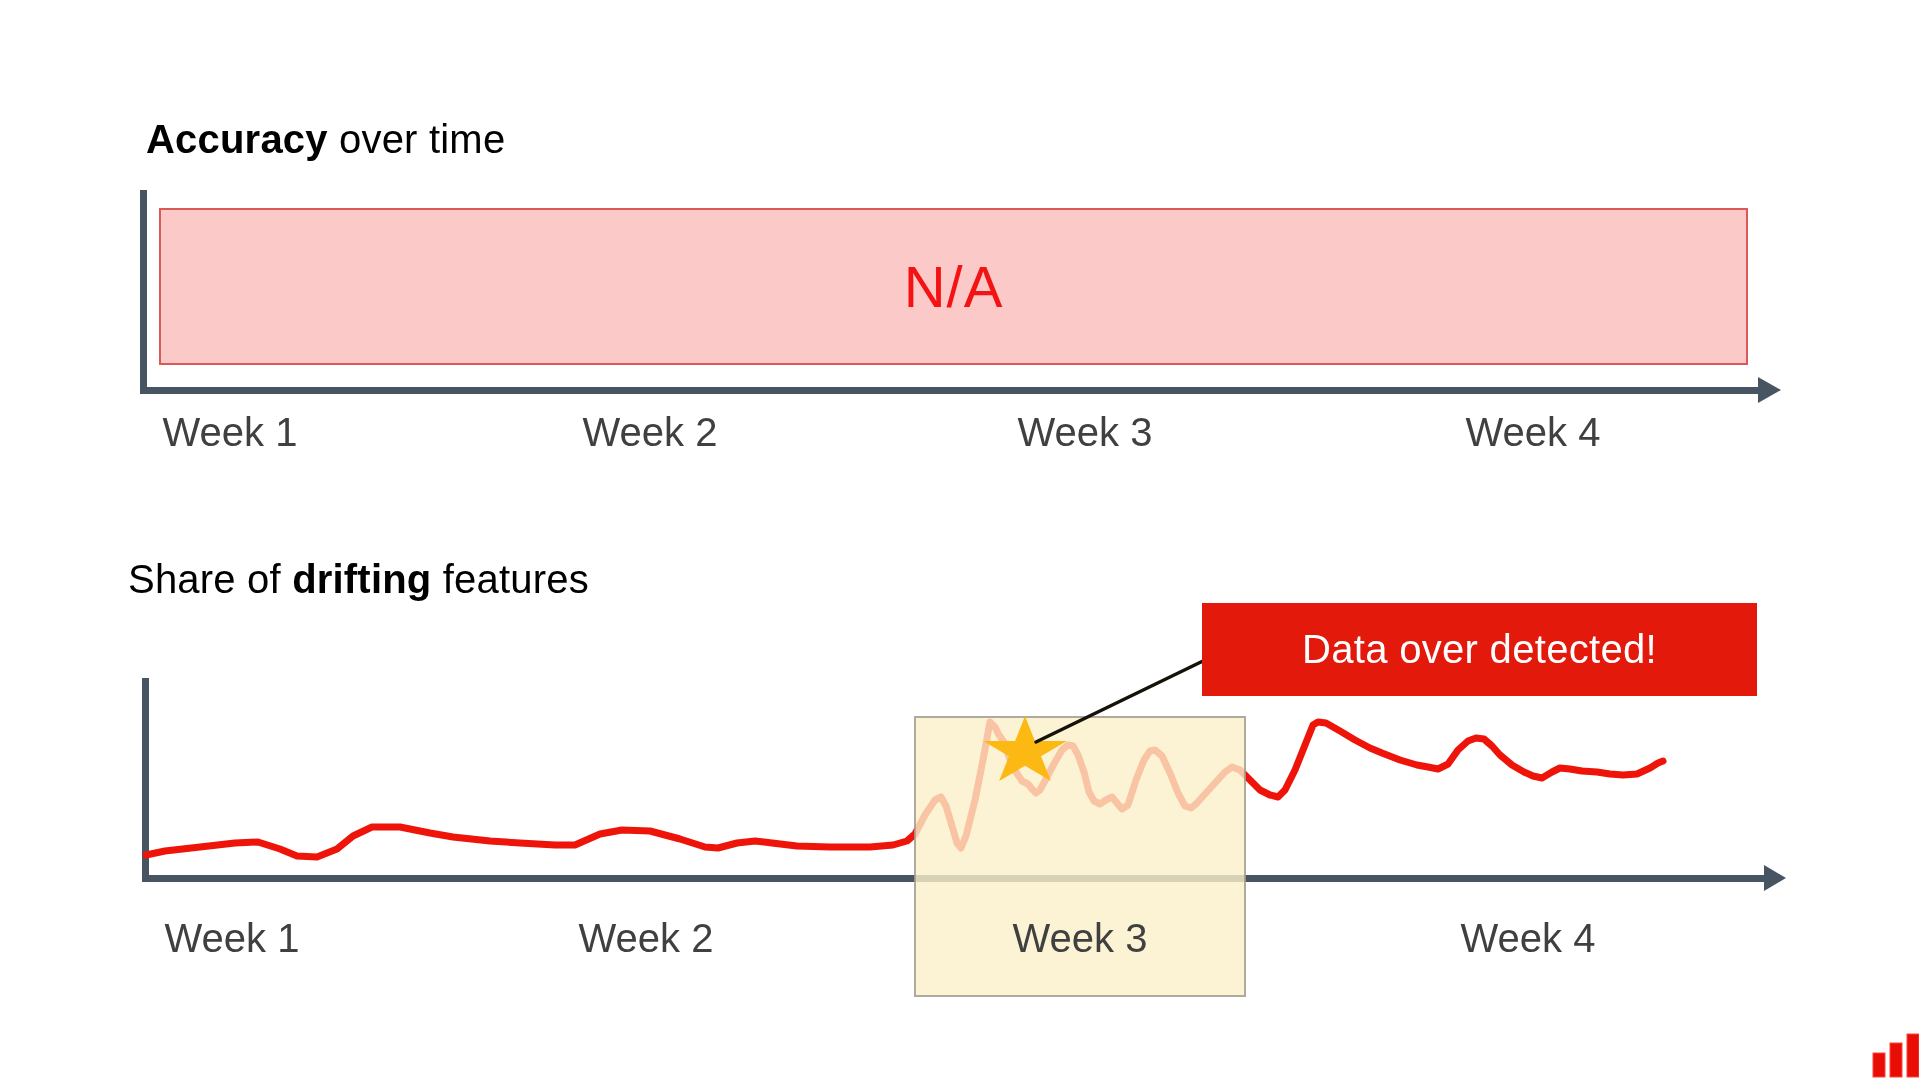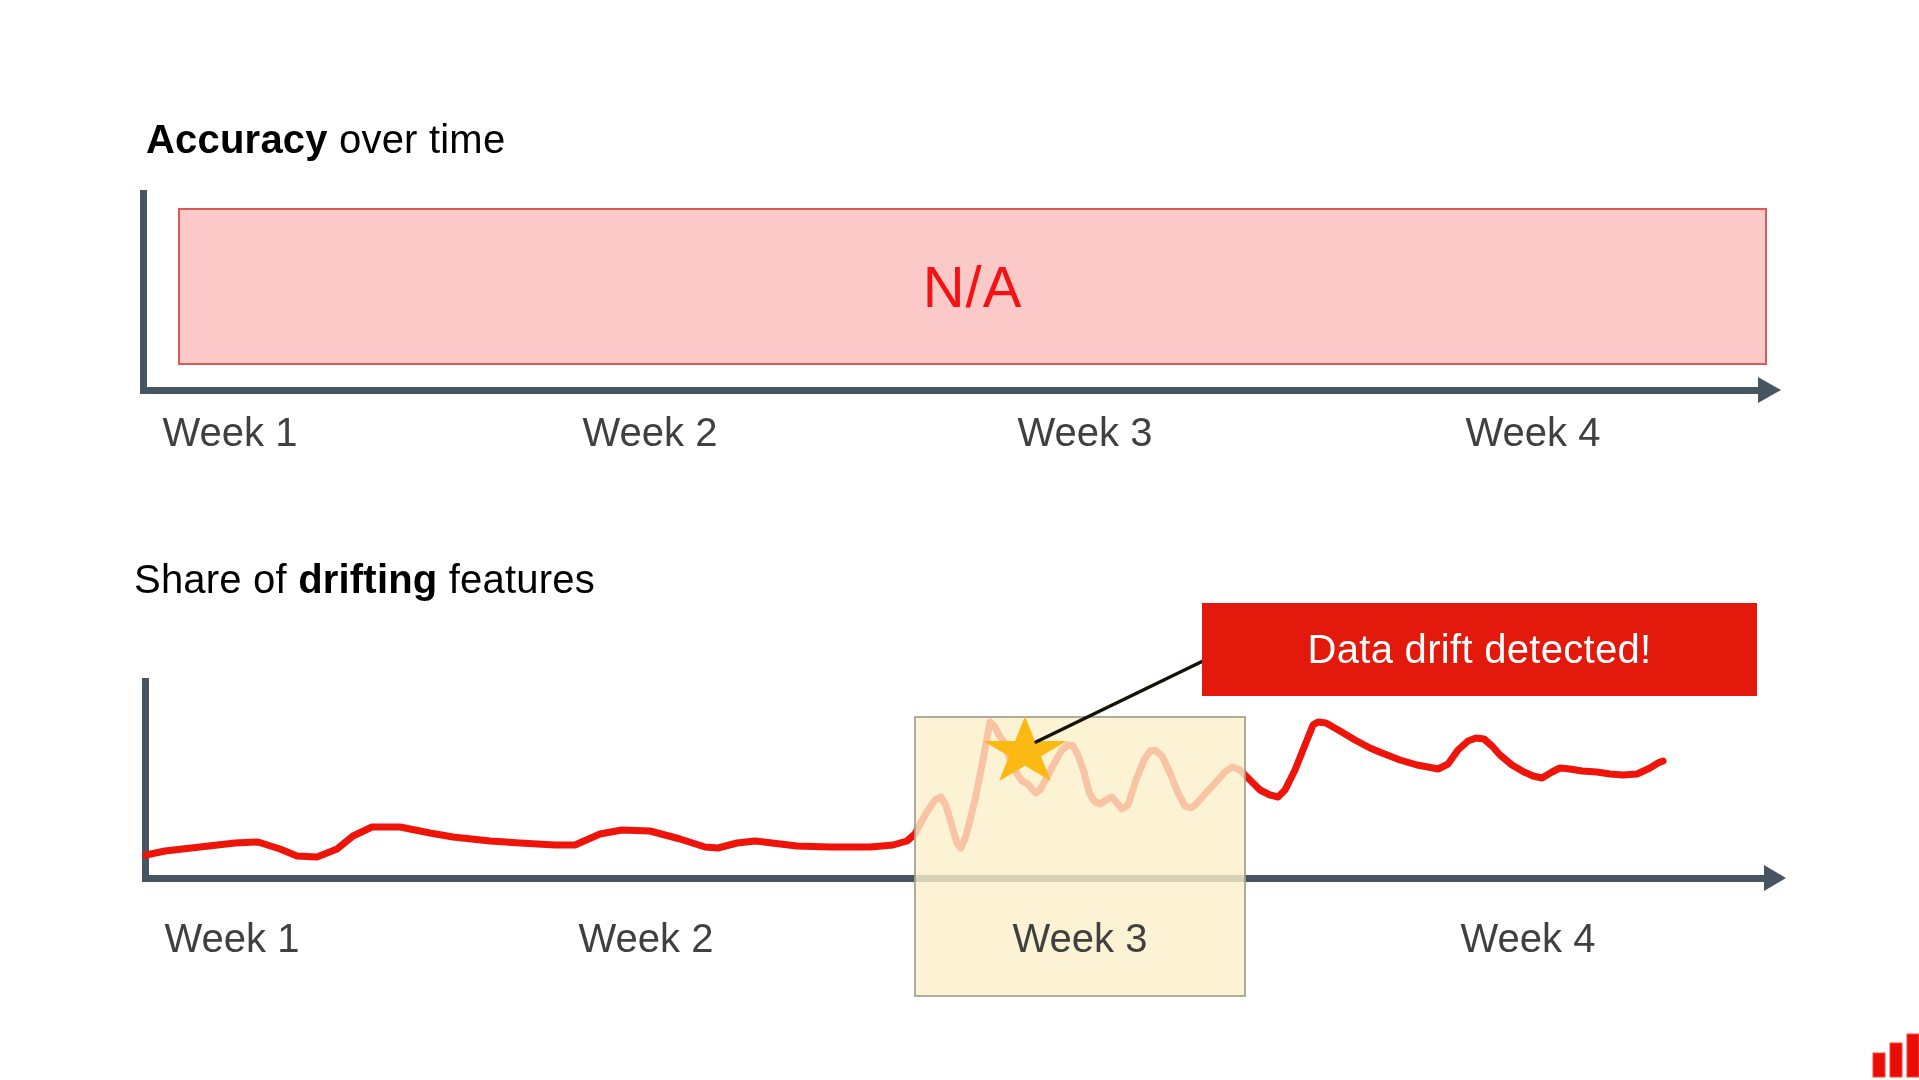--- a/index.html
+++ b/index.html
@@ -20,21 +20,21 @@
 
   .chart-title{
     position:absolute;z-index:2;font-size:40px;line-height:46px;color:#000;
     white-space:pre;letter-spacing:0.2px;
   }
   .chart-title .accent{font-weight:bold;}
 
   .na-box{
     position:absolute;z-index:2;left:159px;top:208px;width:1589px;height:157px;
     background:var(--na-fill);border:2px solid var(--na-border);
-    box-sizing:border-box;display:flex;align-items:center;justify-content:center;margin-left:19px;
+    box-sizing:border-box;display:flex;align-items:center;justify-content:center;
   }
   .na-box .na-text{font-size:58px;color:var(--na-text);letter-spacing:1px;}
 
   .tick{
     position:absolute;z-index:2;font-size:40px;color:#404040;
     transform:translateX(-50%);white-space:nowrap;
   }
 
   .alert-box{
     position:absolute;z-index:3;left:1202px;top:603px;width:555px;height:93px;
@@ -83,24 +83,24 @@
 
   <div class="na-box">
     <span class="na-text">N/A</span>
   </div>
 
   <div class="tick" style="left:230px;top:410px;">Week 1</div>
   <div class="tick" style="left:650px;top:410px;">Week 2</div>
   <div class="tick" style="left:1085px;top:410px;">Week 3</div>
   <div class="tick" style="left:1533px;top:410px;">Week 4</div>
 
-  <div class="chart-title" style="left:134px;top:556px;"><span>Share of </span><span class="accent">drifting</span><span> features</span></div>
+  <div class="chart-title" style="left:128px;top:556px;"><span>Share of </span><span class="accent">drifting</span><span> features</span></div>
 
   <div class="tick" style="left:232px;top:916px;">Week 1</div>
   <div class="tick" style="left:646px;top:916px;">Week 2</div>
   <div class="tick" style="left:1080px;top:916px;">Week 3</div>
   <div class="tick" style="left:1528px;top:916px;">Week 4</div>
 
   <div class="alert-box">
-    <span class="alert-text">Data drift detected!</span>
+    <span class="alert-text">Data over detected!</span>
   </div>
 
 </div>
 
 </body></html>

